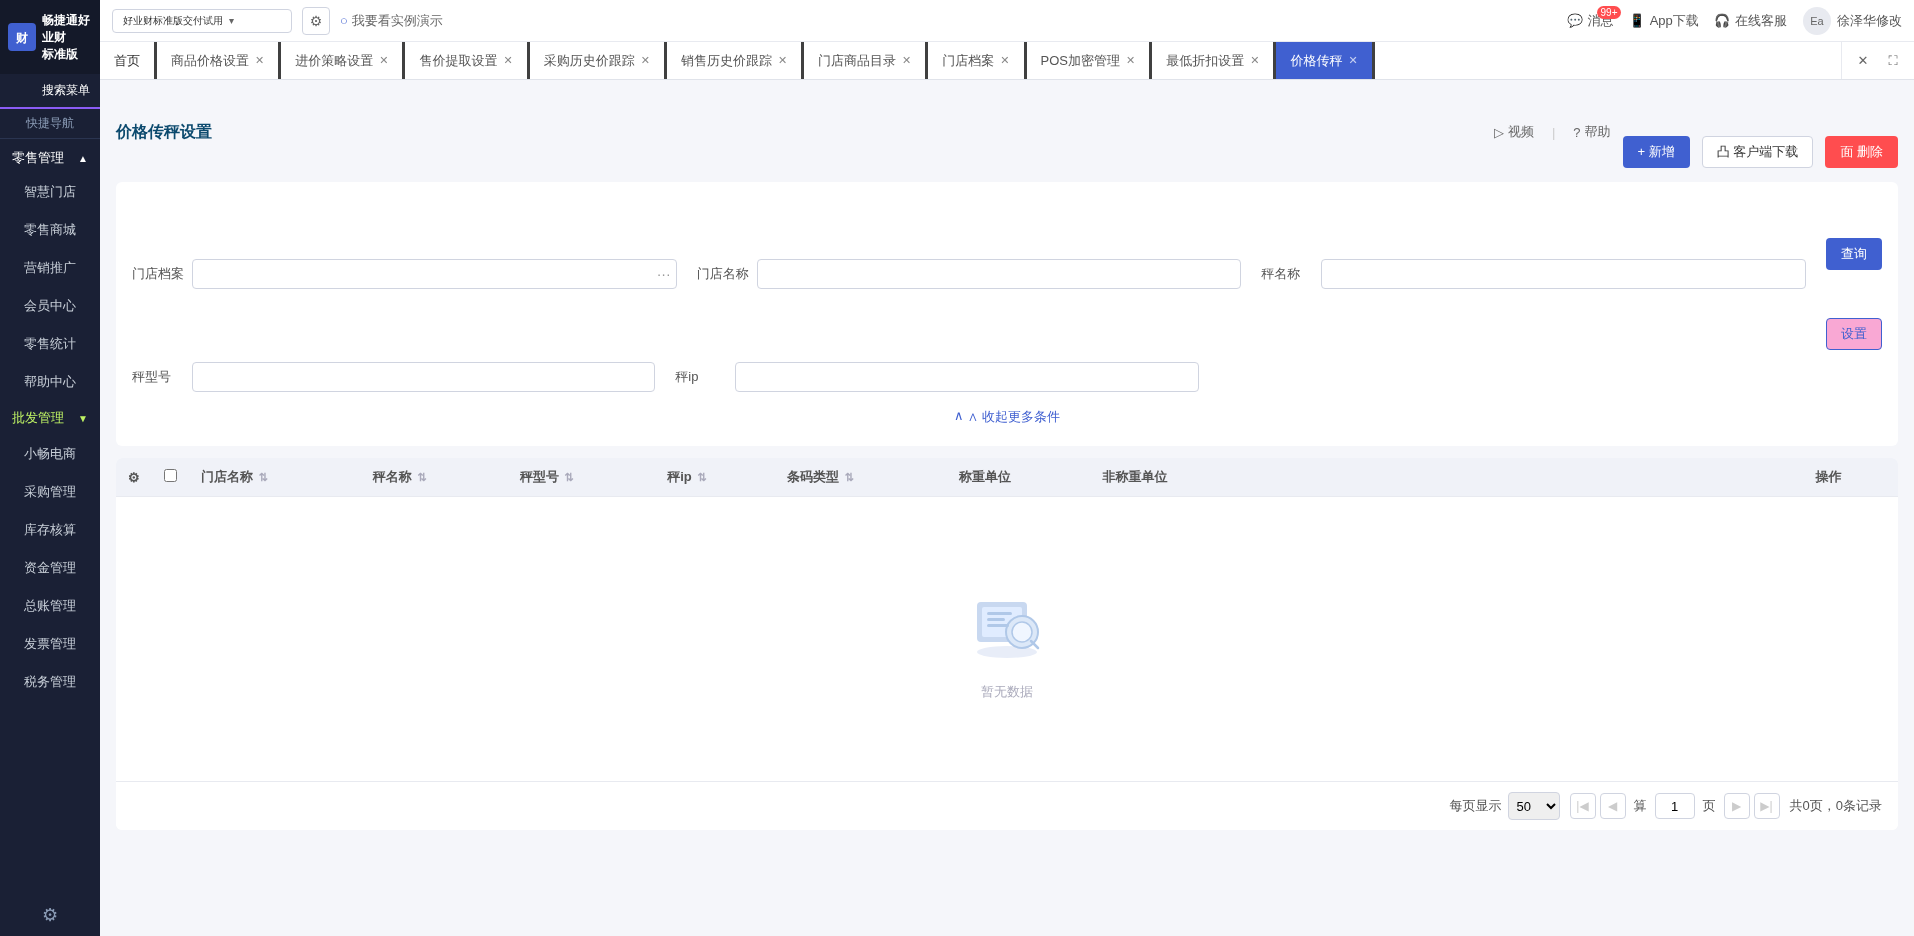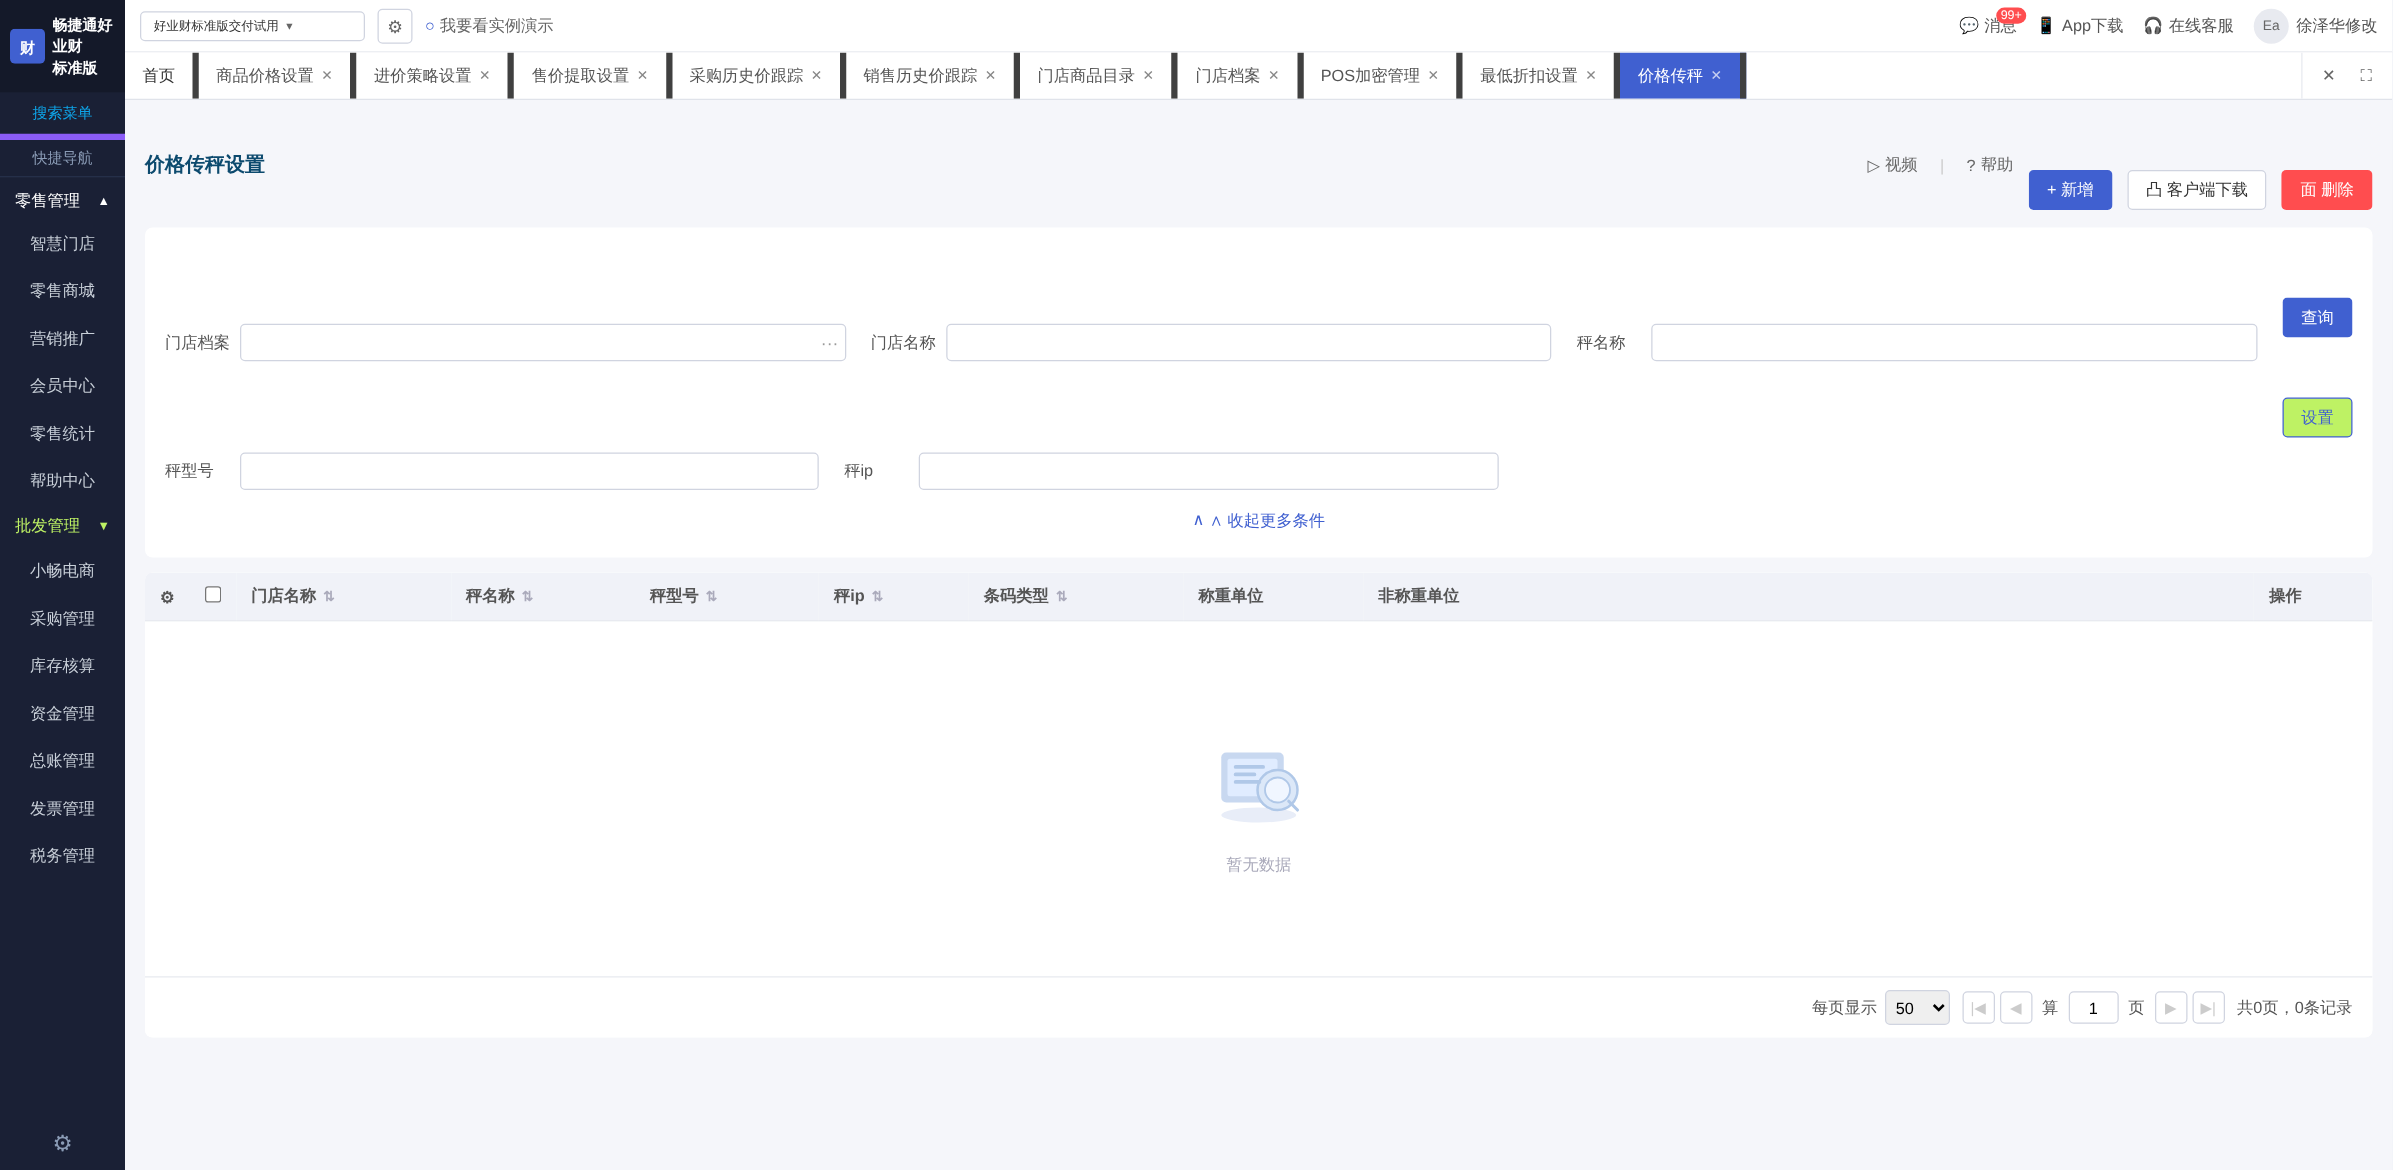--- a/index.html
+++ b/index.html
@@ -28,24 +28,24 @@
       line-height: 1.4;
     }
     .sidebar-logo-icon {
       width: 28px;
       height: 28px;
       flex-shrink: 0;
     }
     .sidebar-search {
       padding: 8px 10px;
       background: #1a2035;
-      border-bottom: 5px solid #8b5cf6;
-      text-align: center;
+      border-bottom: 2px solid #8b5cf6;
+      text-align: right;
       font-size: 12px;
-      color: #0ea5e9;
+      color: #ffffff;
       cursor: pointer;
     }
     .sidebar-quick-nav {
       padding: 6px 10px;
       font-size: 12px;
       color: #8a9bb5;
       cursor: pointer;
       text-align: center;
       border-bottom: 1px solid #2a3450;
     }
@@ -161,21 +161,21 @@
       overflow-x: auto;
       flex-shrink: 0;
     }
     .tab-bar::-webkit-scrollbar { height: 0; }
     .tab-item {
       display: flex; align-items: center; gap: 4px;
       padding: 0 14px;
       font-size: 13px;
       color: #555;
       cursor: pointer;
-      border-right: 5px solid #404040;
+      border-right: 3px solid #404040;
       white-space: nowrap;
       flex-shrink: 0;
     }
     .tab-item.active {
       background: #4060d0;
       color: #fff;
       text-align: center;
     }
     .tab-item .tab-close {
       font-size: 11px;
@@ -229,21 +229,21 @@
       padding: 6px 14px;
       border-radius: 4px;
       font-size: 13px;
       cursor: pointer;
       border: 1px solid transparent;
       margin-top: 40px;
     }
     .btn-primary { background: #4060d0; color: #fff; }
     .btn-default { background: #fff; color: #333; border-color: #d0d4e0; }
     .btn-danger { background: #ff4d4f; color: #fff; }
-    .btn-outline { background: #bef264; color: #4060d0; border-color: #4060d0; justify-content: flex-end; }
+    .btn-outline { background: #f9a8d4; color: #4060d0; border-color: #4060d0; justify-content: flex-end; }
 
     
     .search-form {
       background: #fff;
       border-radius: 6px;
       padding: 16px;
       margin-bottom: 12px;
     }
     .form-row {
       display: flex;

